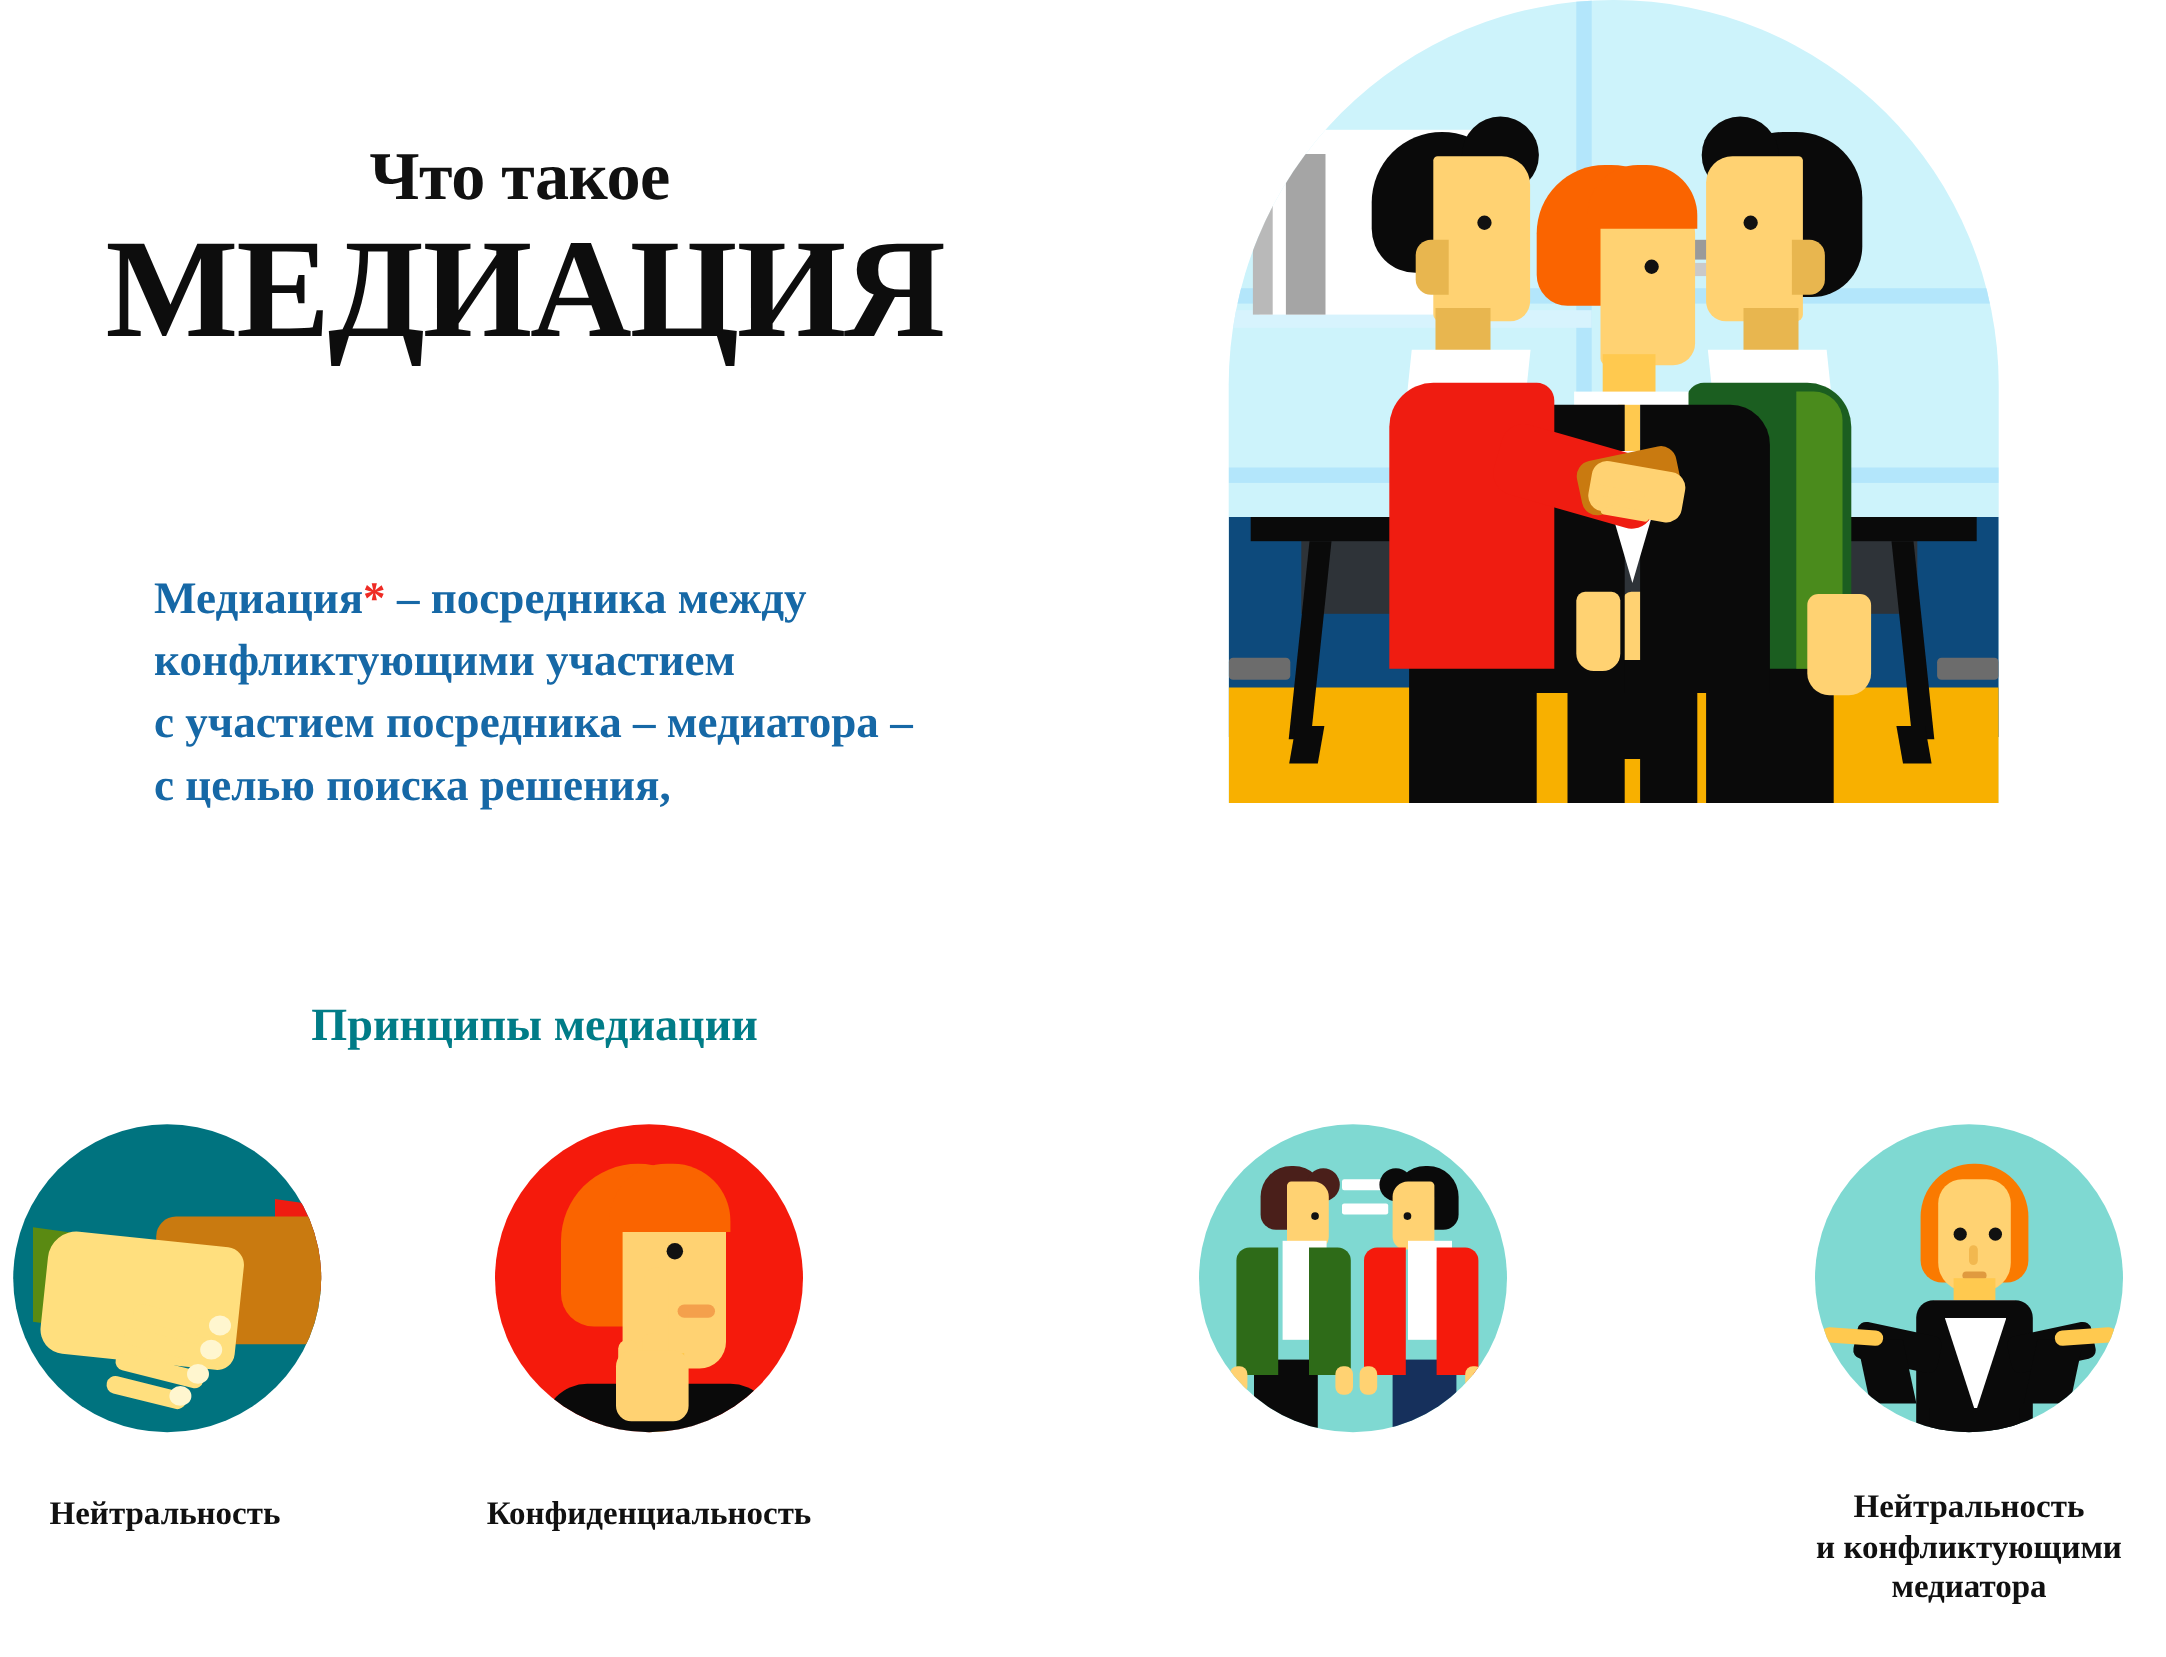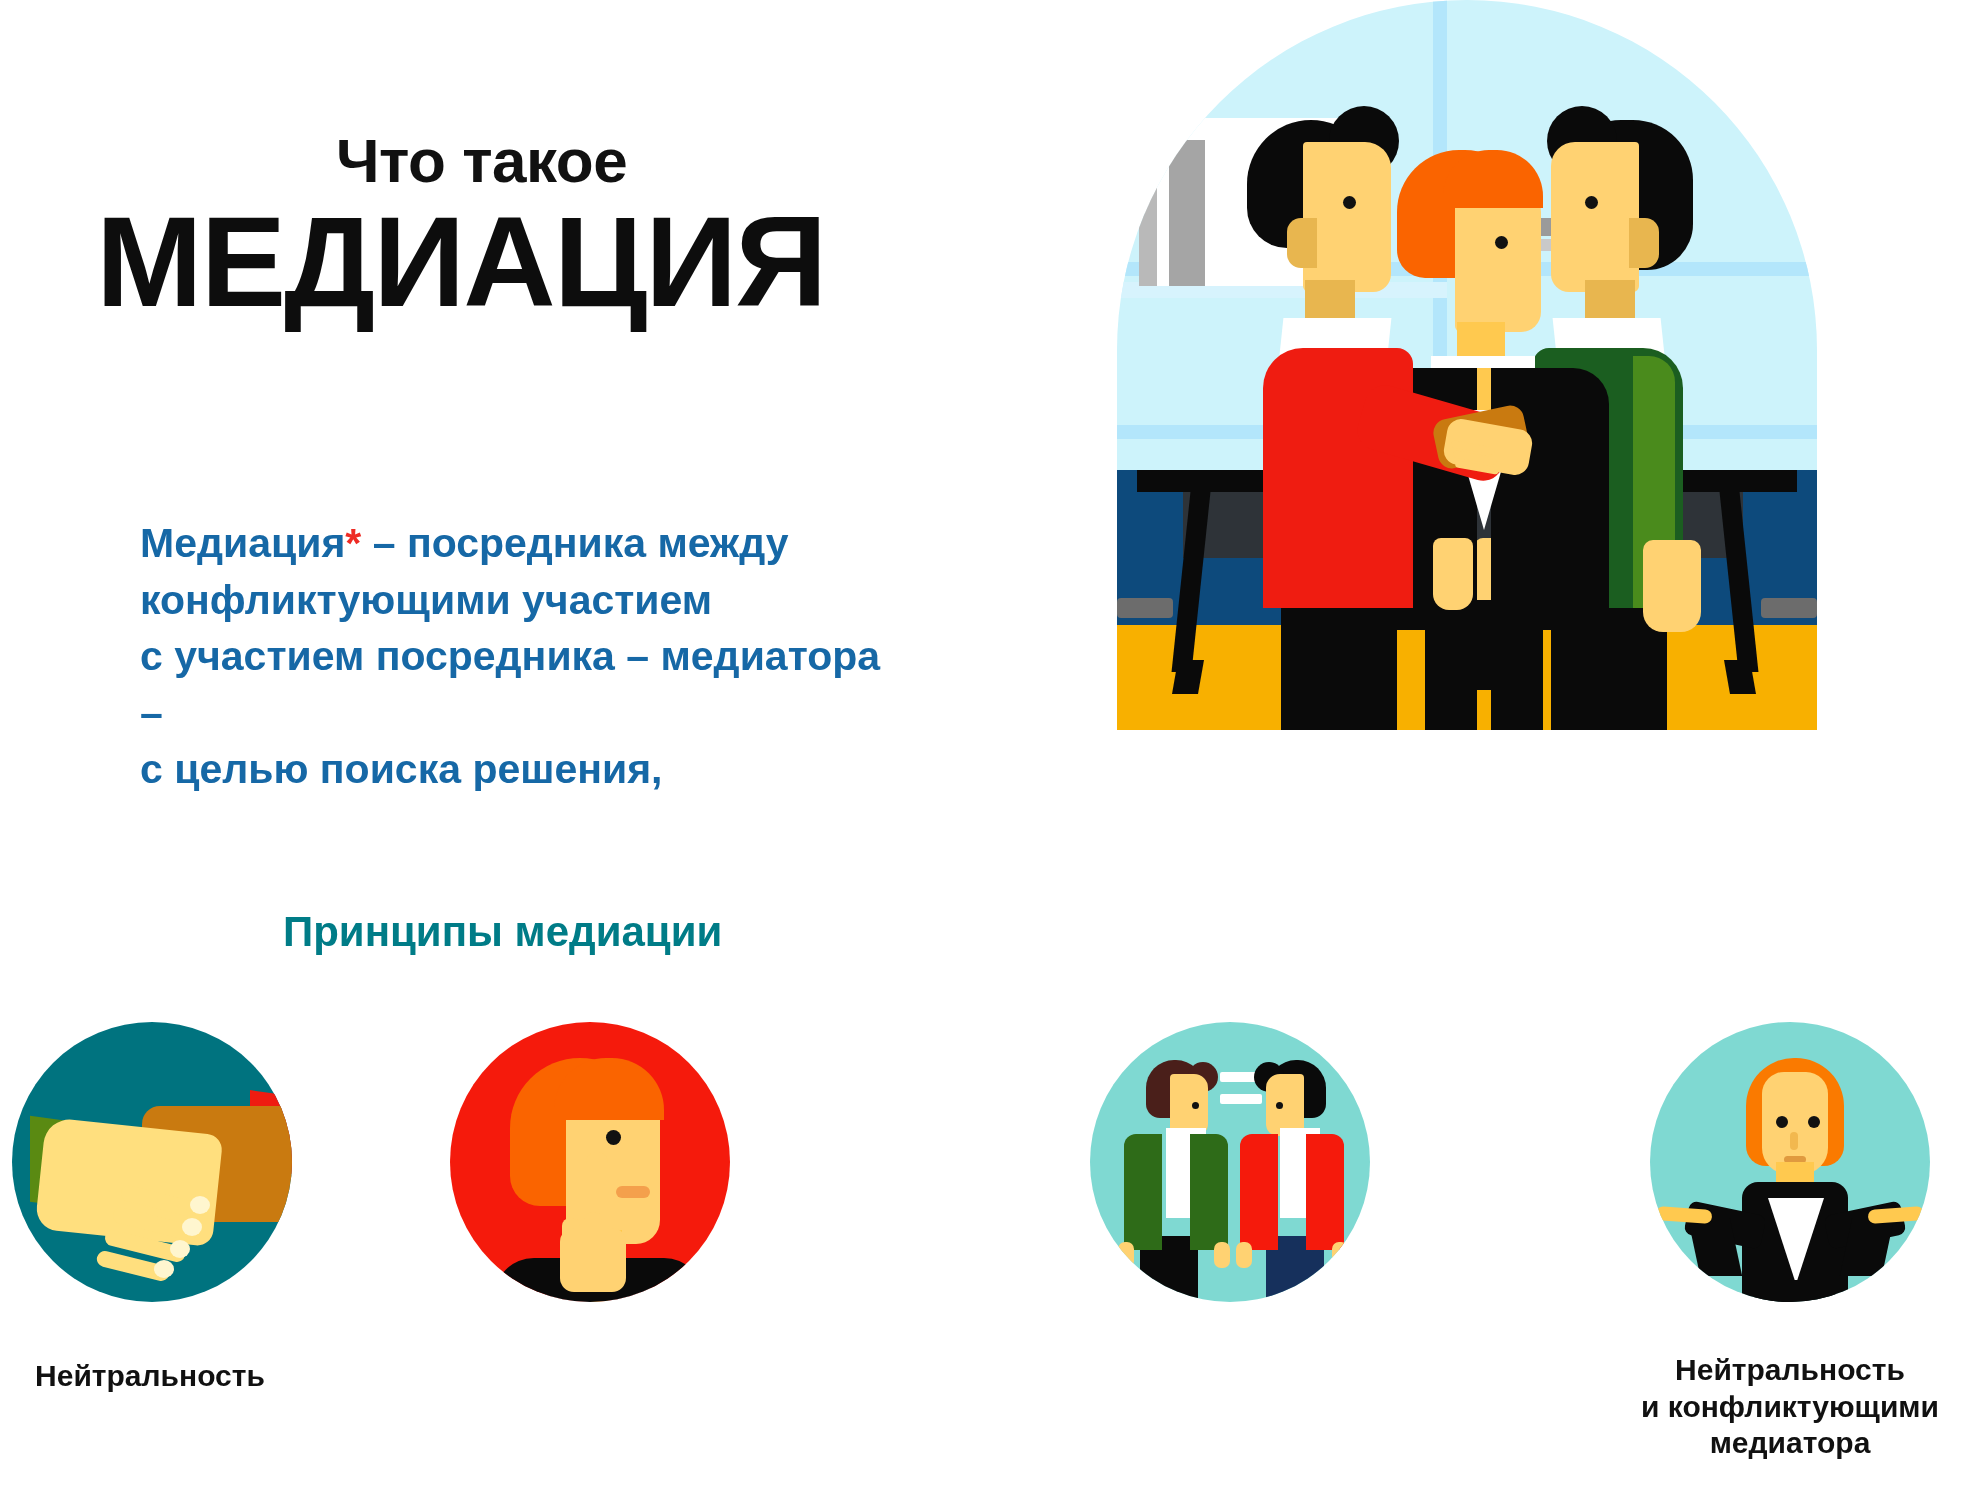--- a/index.html
+++ b/index.html
@@ -1,20 +1,20 @@
 <!DOCTYPE html>
 <html><head>
 <meta charset="utf-8">
 <style>
   html,body{margin:0;padding:0;background:#ffffff;}
   body{
     width:1969px;height:1506px;position:relative;overflow:hidden;
     font-family:"Liberation Sans","DejaVu Sans",sans-serif;
   }
-  .stage{position:absolute;inset:0;}
+  .stage{position:absolute;inset:0;font-family:Liberation Serif, serif;}
 
   
   .kicker{
     position:absolute;left:336px;top:130px;width:560px;
     font-size:62px;font-weight:700;color:#111111;letter-spacing:-0.5px;
     line-height:1.0;
   }
   .bigtitle{
     position:absolute;left:96px;top:198px;width:820px;
     font-size:128px;font-weight:700;color:#0d0d0d;
@@ -317,20 +317,21 @@
     <div class="lip"></div>
     <div class="neck"></div>
     <div class="shirt"></div>
     <div class="tie"></div>
     <div class="jacket"></div>
     <div class="finger"></div>
     <div class="knuck" style="left:112px;top:196px;"></div>
     <div class="knuck" style="left:134px;top:190px;"></div>
     <div class="fist"></div>
   </div>
+  <div class="plabel" style="left:310px;top:1358px;width:560px;">Конфиденциальность</div>
 
   <div class="pcircle c3">
     <div class="eq"></div>
     <div class="eq2"></div>
 
     <div class="mini" style="left:24px;top:38px;width:120px;height:240px;">
       <div class="mlegs" style="left:26px;top:176px;background:#0a0a0a;"></div>
       <div class="mhair" style="left:32px;top:0px;background:#4a1f1a;"></div>
       <div class="mbun" style="left:74px;top:2px;background:#4a1f1a;"></div>
       <div class="mface" style="left:56px;top:14px;border-radius:4px 14px 12px 4px;"></div>

